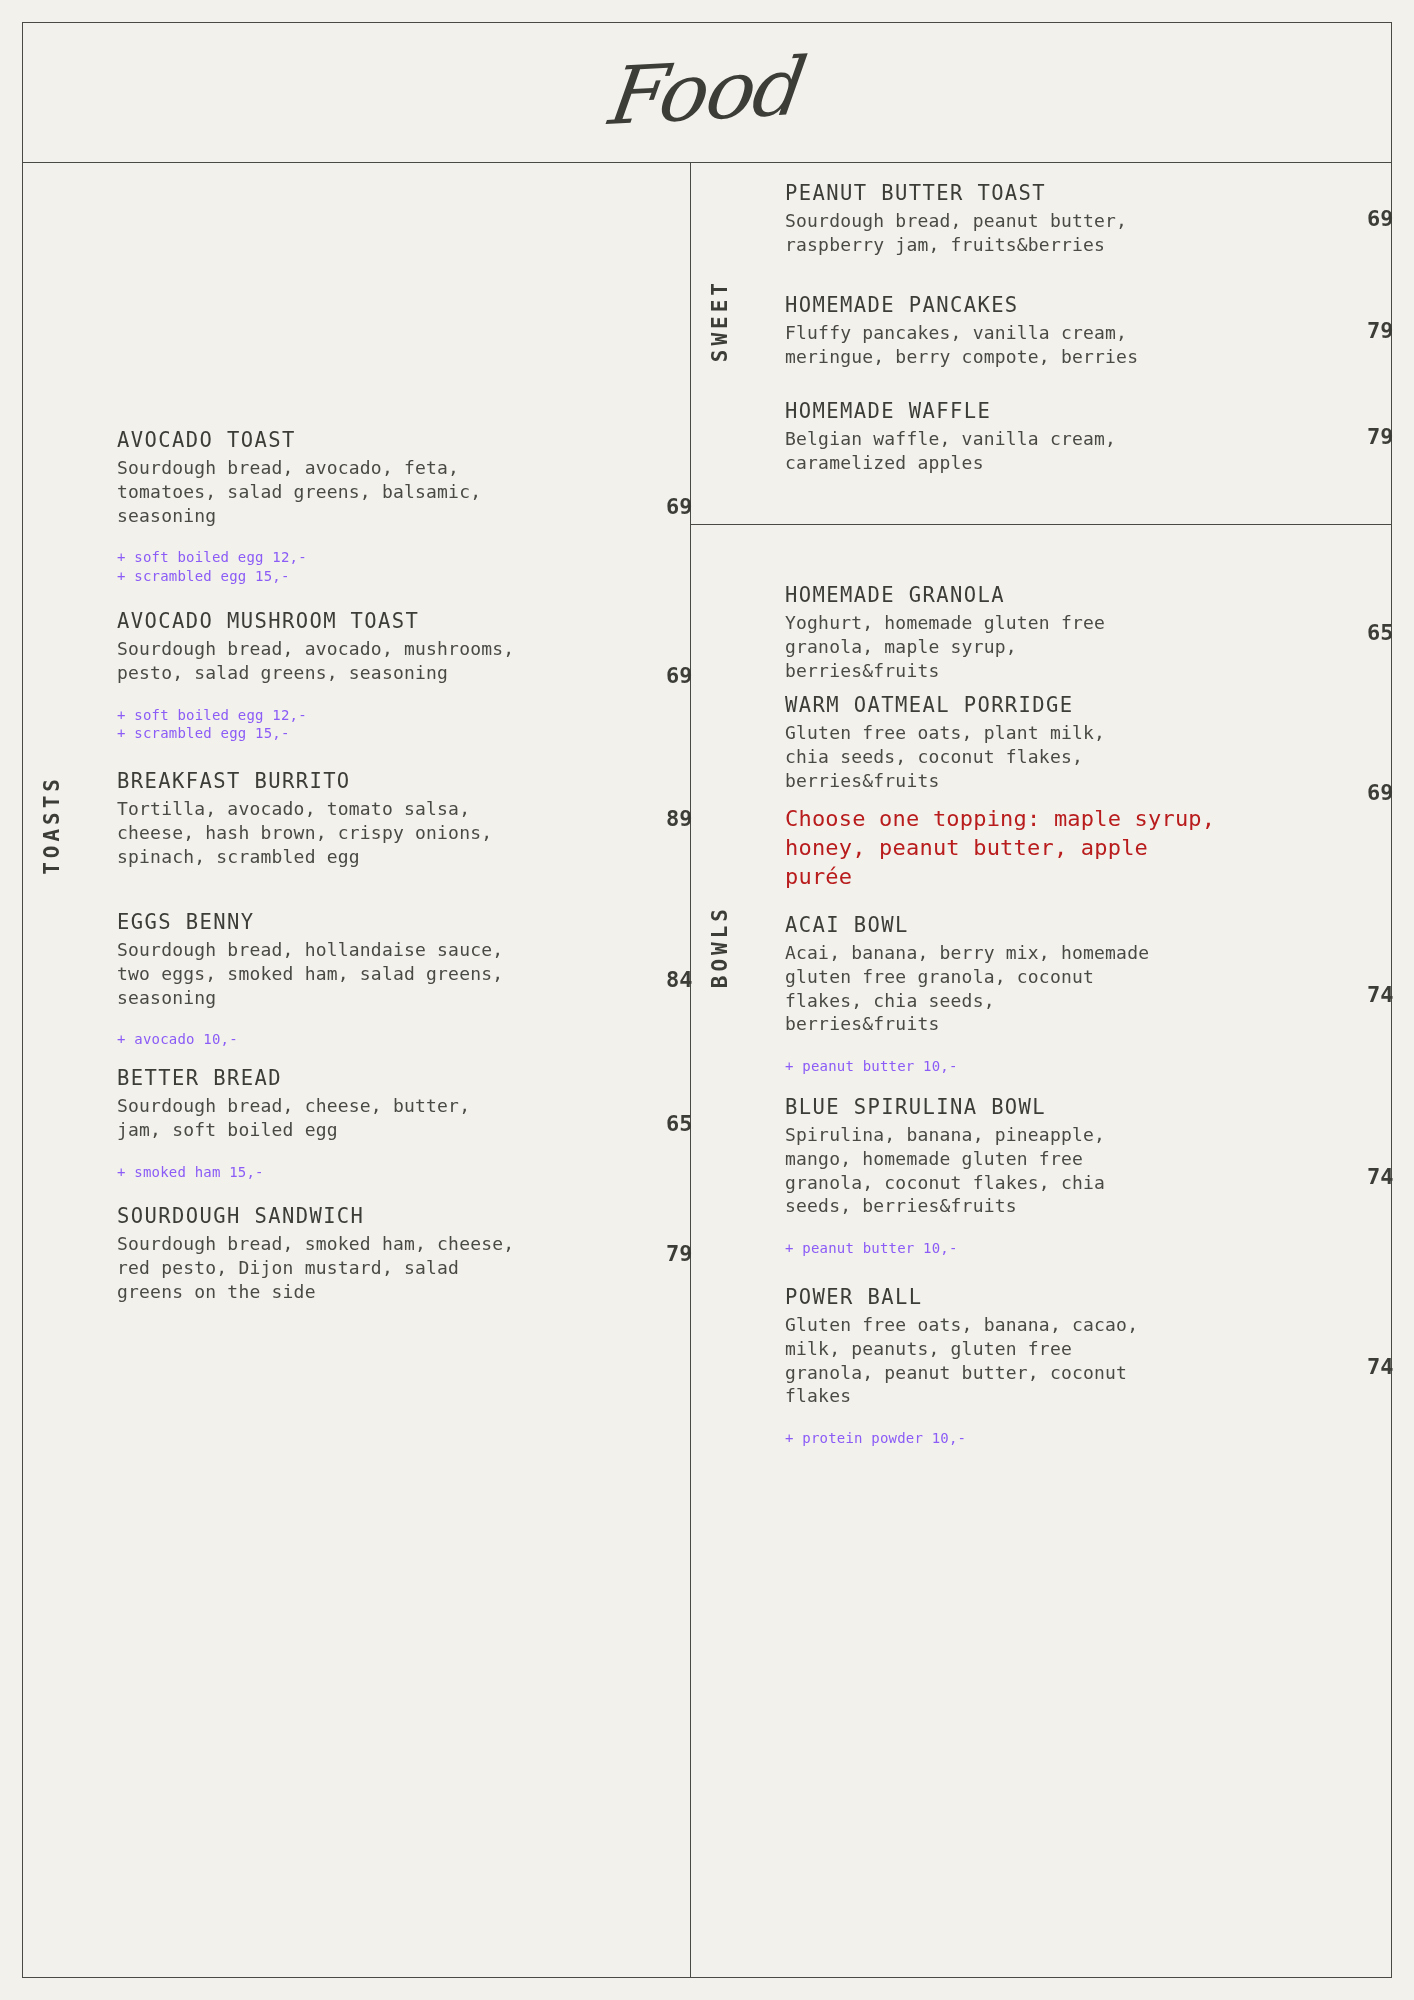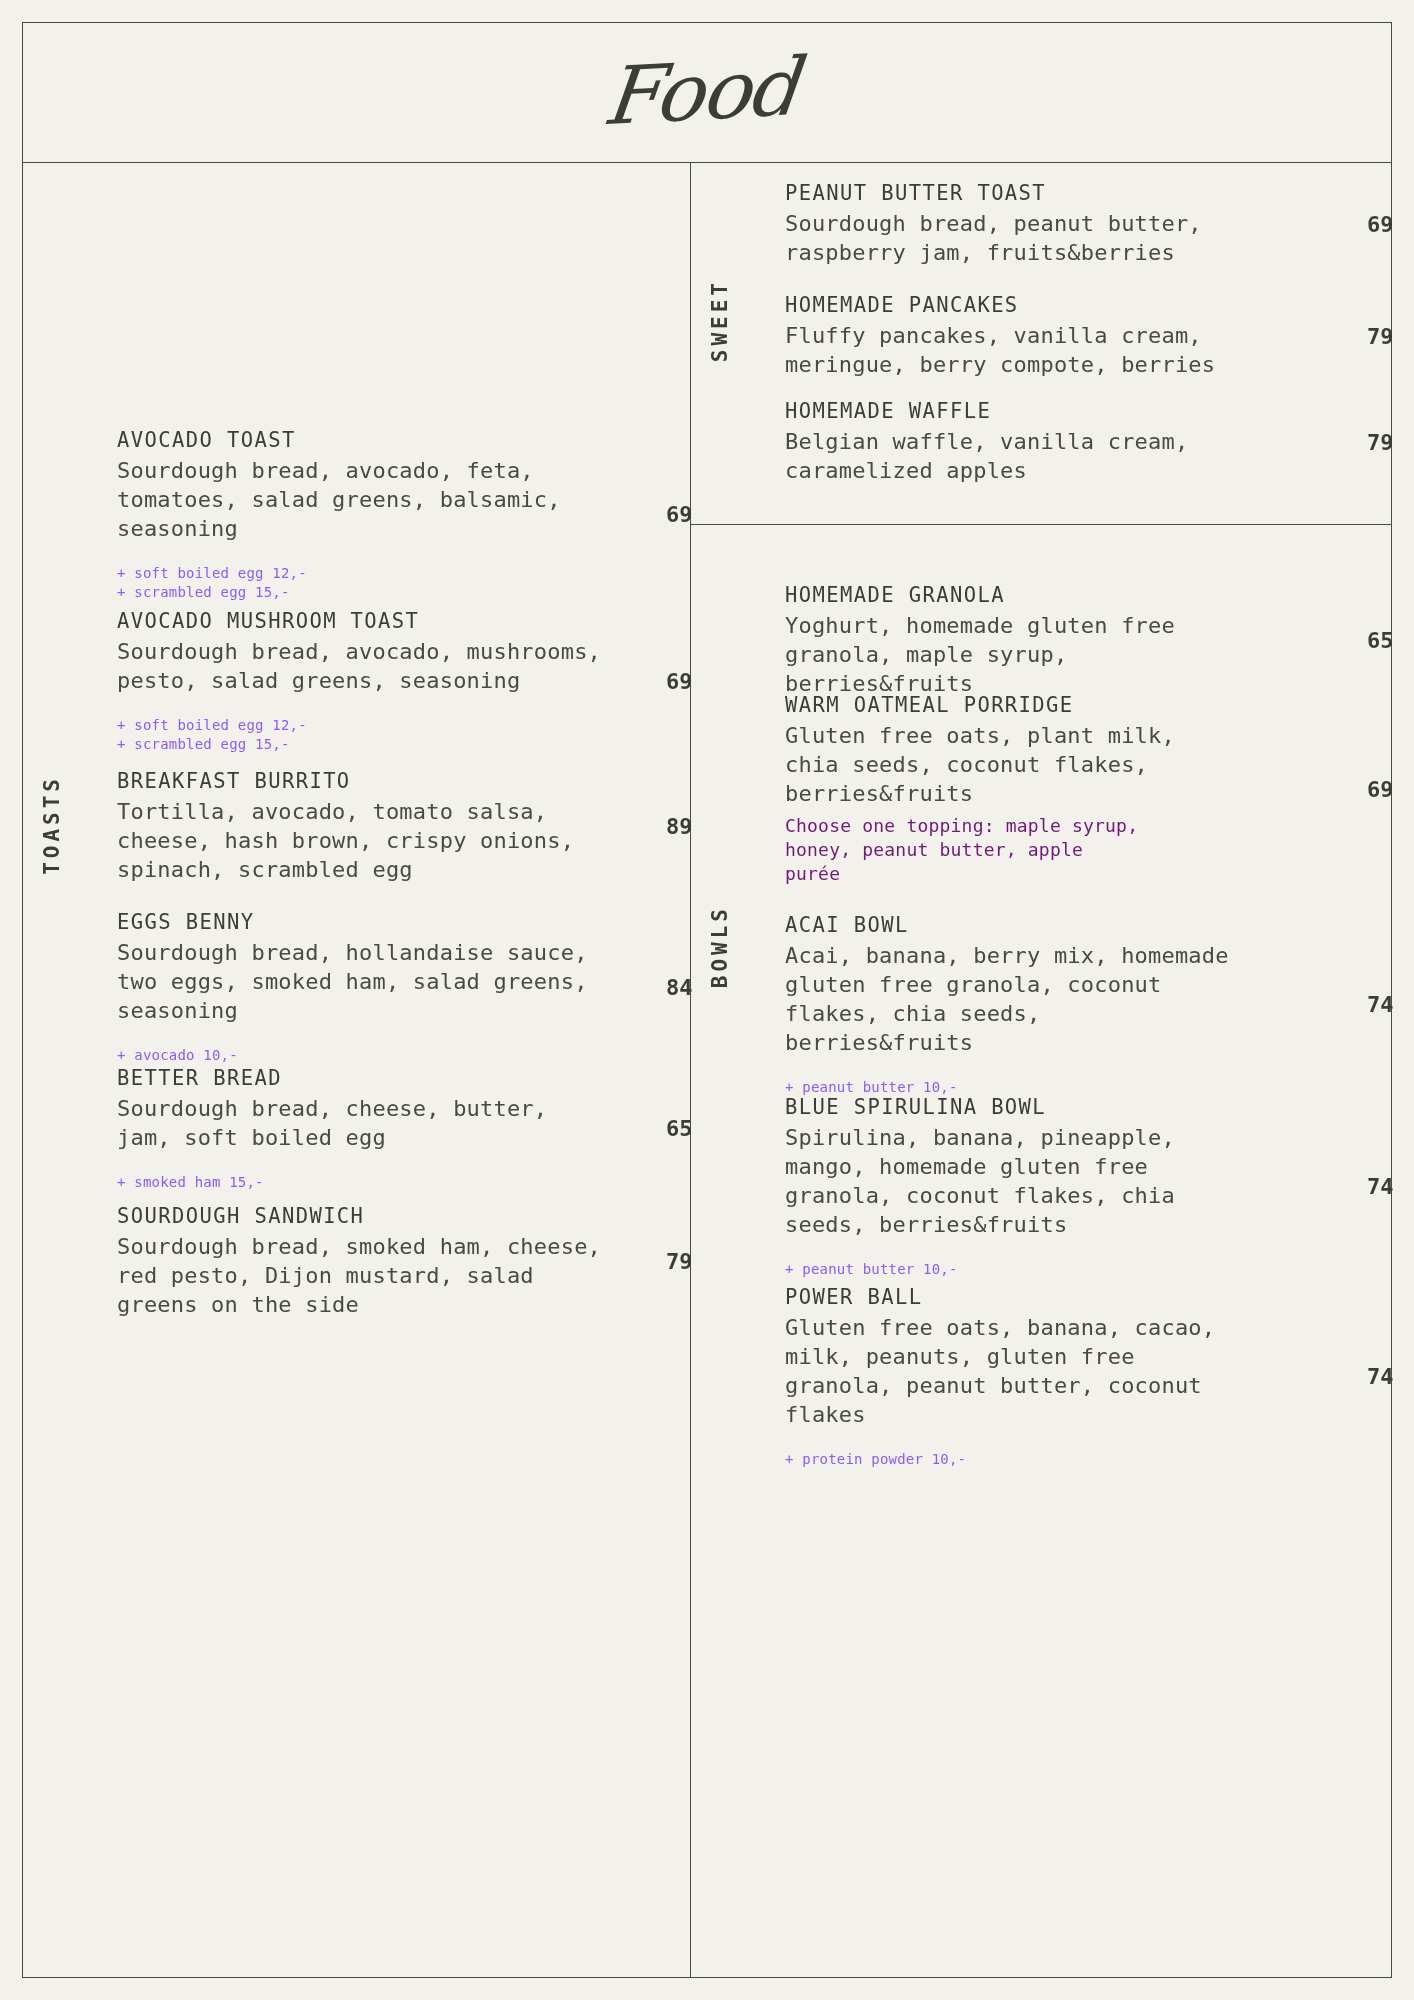--- a/index.html
+++ b/index.html
@@ -132,40 +132,40 @@
   }
 
   .name {
     font-weight: 400;
     font-size: 20.5px;
     letter-spacing: 1.4px;
     margin-bottom: 4px;
     white-space: nowrap;
   }
   .desc {
-    font-size: 22px;
+    font-size: 18px;
     line-height: 1.32;
     letter-spacing: 0.2px;
     color: #4a4a44;
     white-space: pre-line;
   }
   .addon {
     font-size: 14px;
     line-height: 1.32;
     letter-spacing: 0.2px;
     color: #8b5cf6;
     margin-top: 21px;
     white-space: pre-line;
   }
   .choose {
-    font-size: 18px;
+    font-size: 22px;
     line-height: 1.32;
     letter-spacing: 0.2px;
-    color: #701a75;
-    margin-top: 6px;
+    color: #b91c1c;
+    margin-top: 12px;
     white-space: pre-line;
   }
 
   
   .col-left .items { padding-left: 36px; padding-right: 28px; }
   .col-left .price { width: 60px; margin-left: 12px; }
 
   
   .col-right .items { padding-left: 36px; padding-right: 28px; }
   .col-right .price { width: 60px; margin-left: 10px; }

